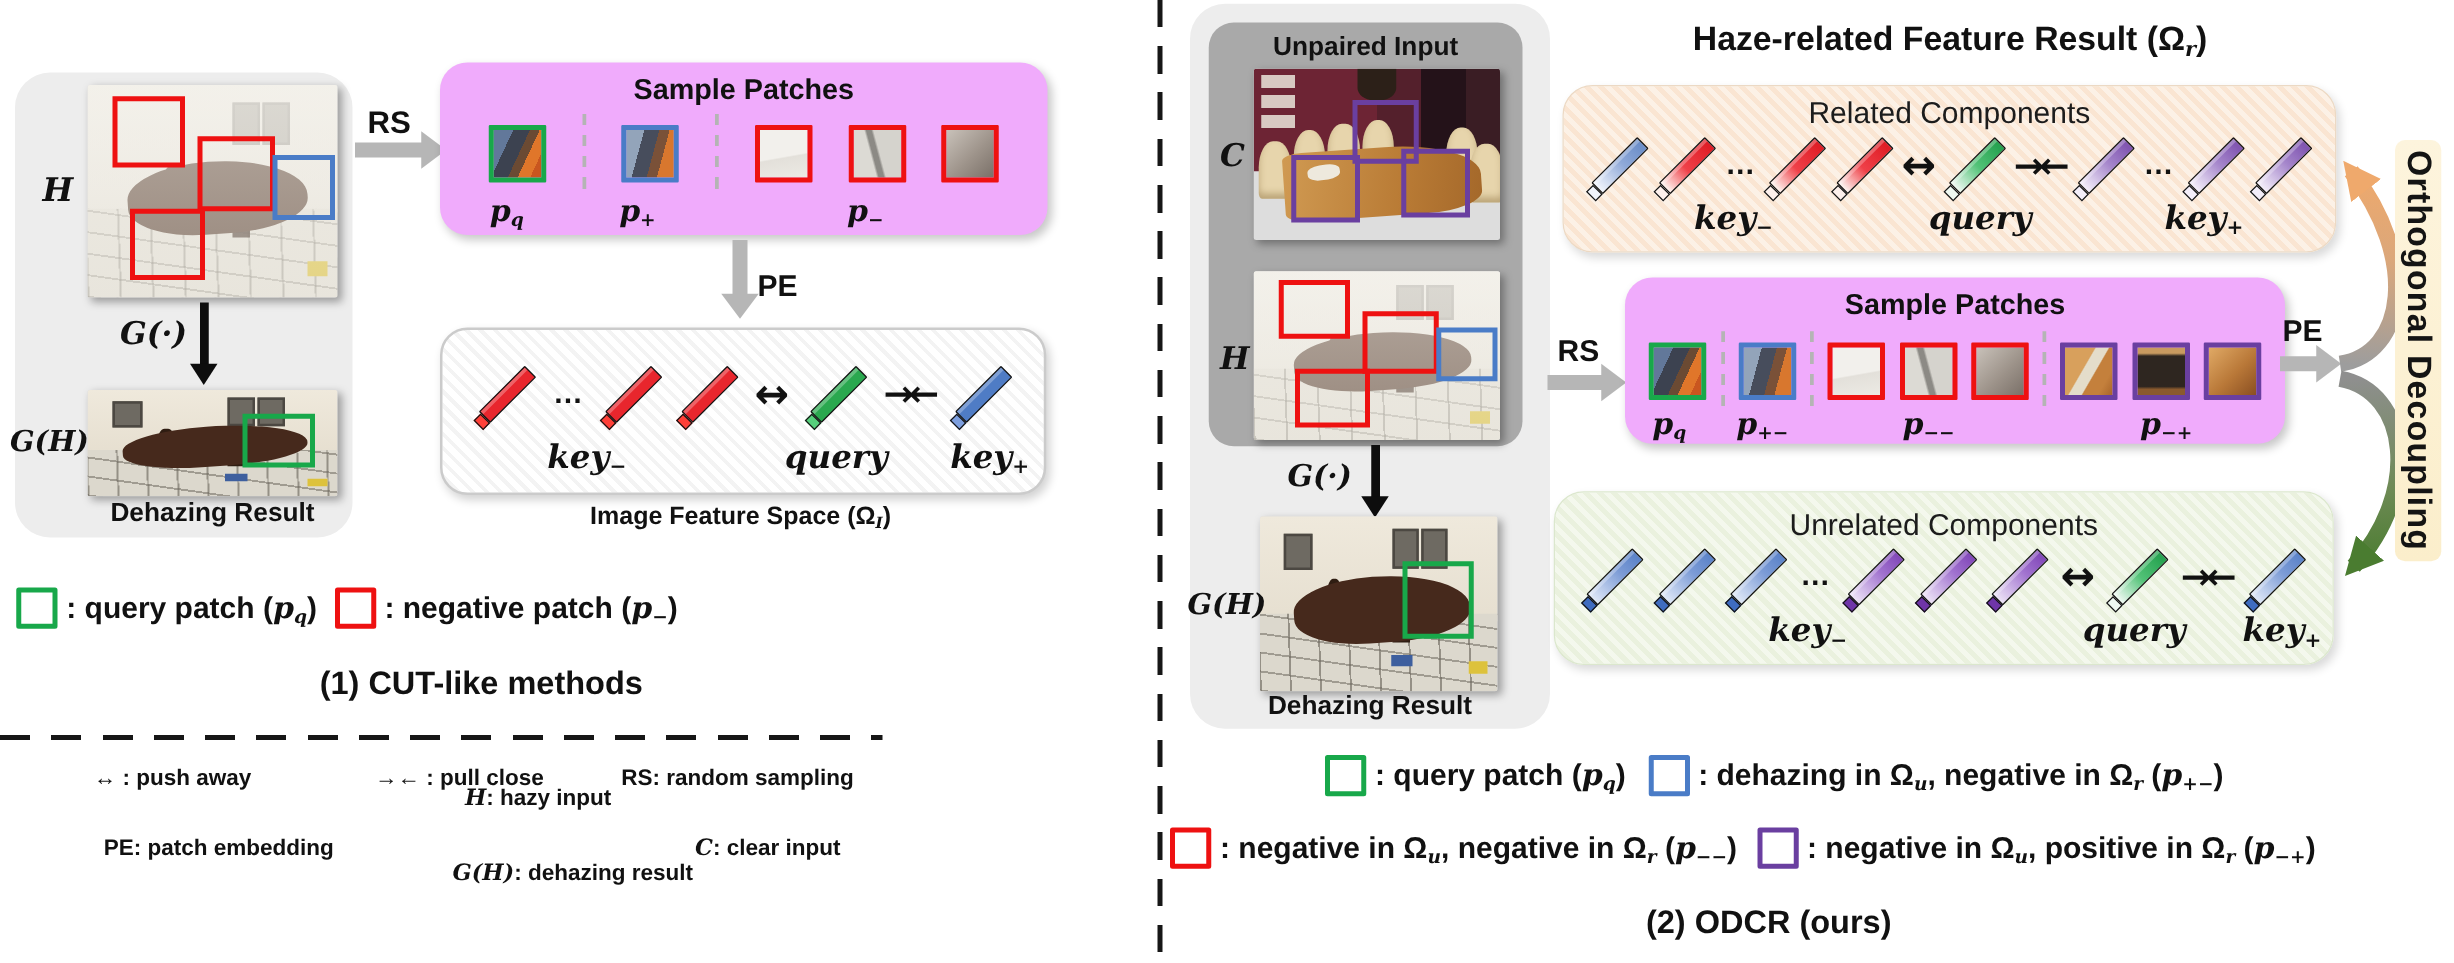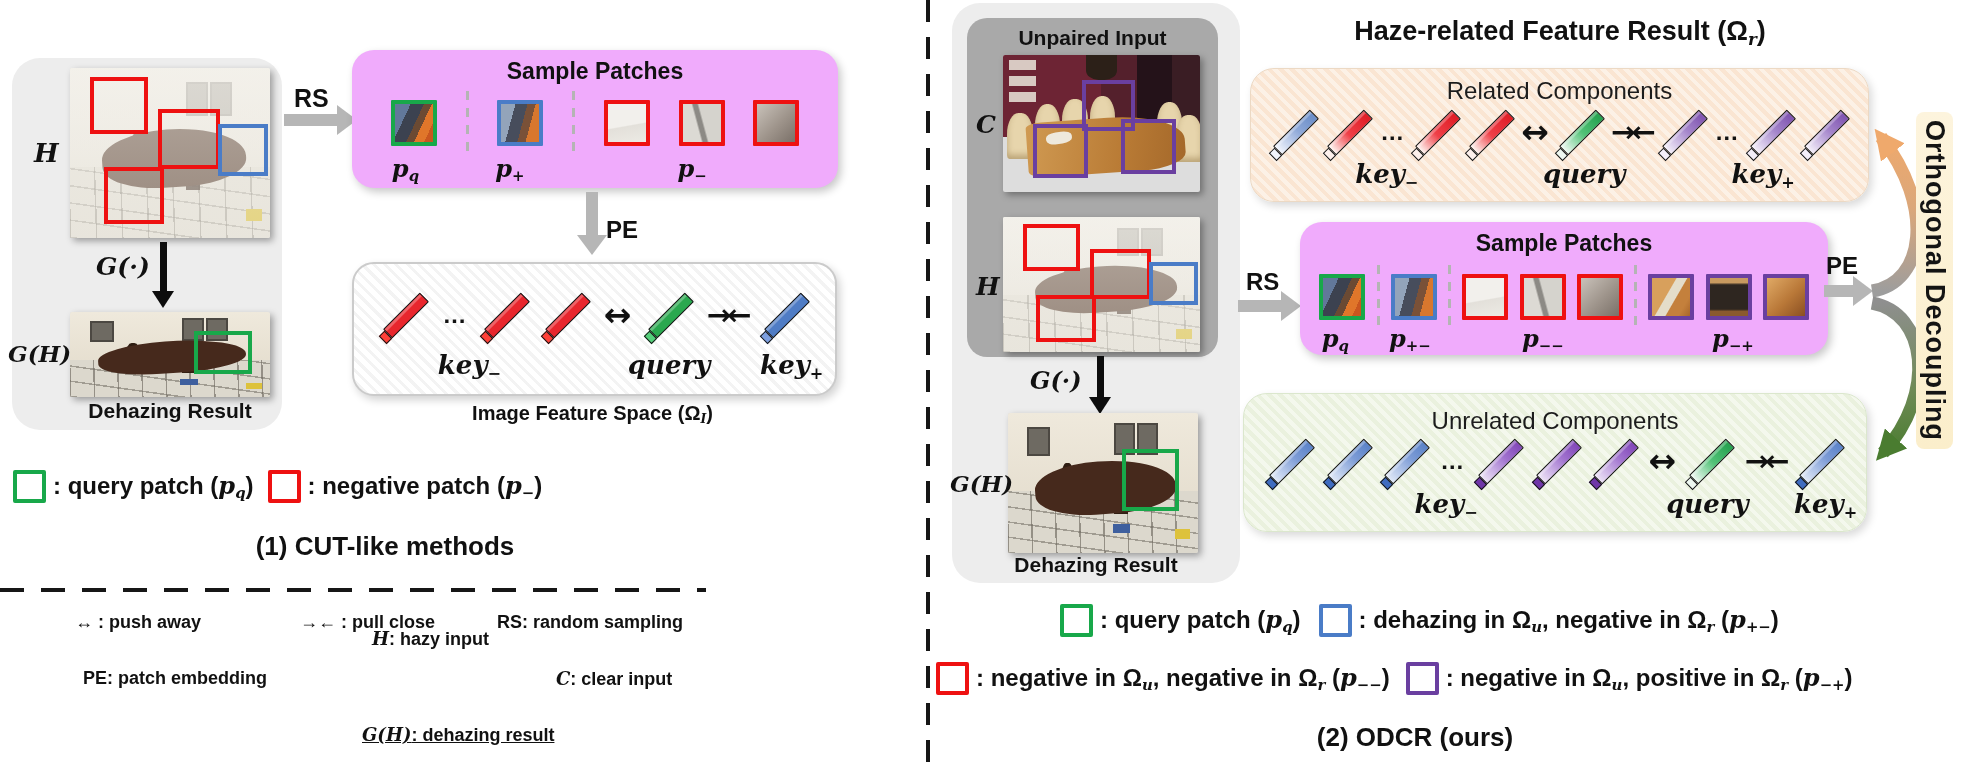--- a/index.html
+++ b/index.html
@@ -244,21 +244,21 @@
 
   <div class="hdash" style="left:0;top:588px;width:706px;"></div>
   <div class="vdash" style="left:926px;top:0;height:770px;"></div>
 
   <span class="gloss" style="left:75px;top:612px;">↔ : push away</span>
   <span class="gloss" style="left:300px;top:612px;">→← : pull close</span>
   <span class="gloss" style="left:497px;top:612px;">RS: random sampling</span>
   <span class="gloss" style="left:83px;top:668px;">PE: patch embedding</span>
   <span class="gloss" style="left:372px;top:628px;"><span class="rm">H</span><span class="rt">: hazy input</span></span>
   <span class="gloss" style="left:556px;top:668px;"><span class="rm">C</span><span class="rt">: clear input</span></span>
-  <span class="gloss" style="left:362px;top:724px;text-decoration:underline;"><span class="rm">G(H)</span><span class="rt">: dehazing result</span></span>
+  <span class="gloss" style="left:362px;top:688px;"><span class="rm">G(H)</span><span class="rt">: dehazing result</span></span>
 
   <div class="soft-box" style="left:952px;top:3px;width:288px;height:580px;"></div>
   <div class="dark-box" style="left:967px;top:18px;width:251px;height:339px;"></div>
   <div class="abs bold" style="left:967px;top:26px;width:251px;text-align:center;font-size:21px;">Unpaired Input</div>
 
   <div class="photo" style="left:1003px;top:55px;width:197px;height:137px;">
     <div class="cwall"></div>
     <div class="cframes"></div>
     <div class="cplant"></div>
     <div class="cchair" style="left:2%;top:42%;"></div>

